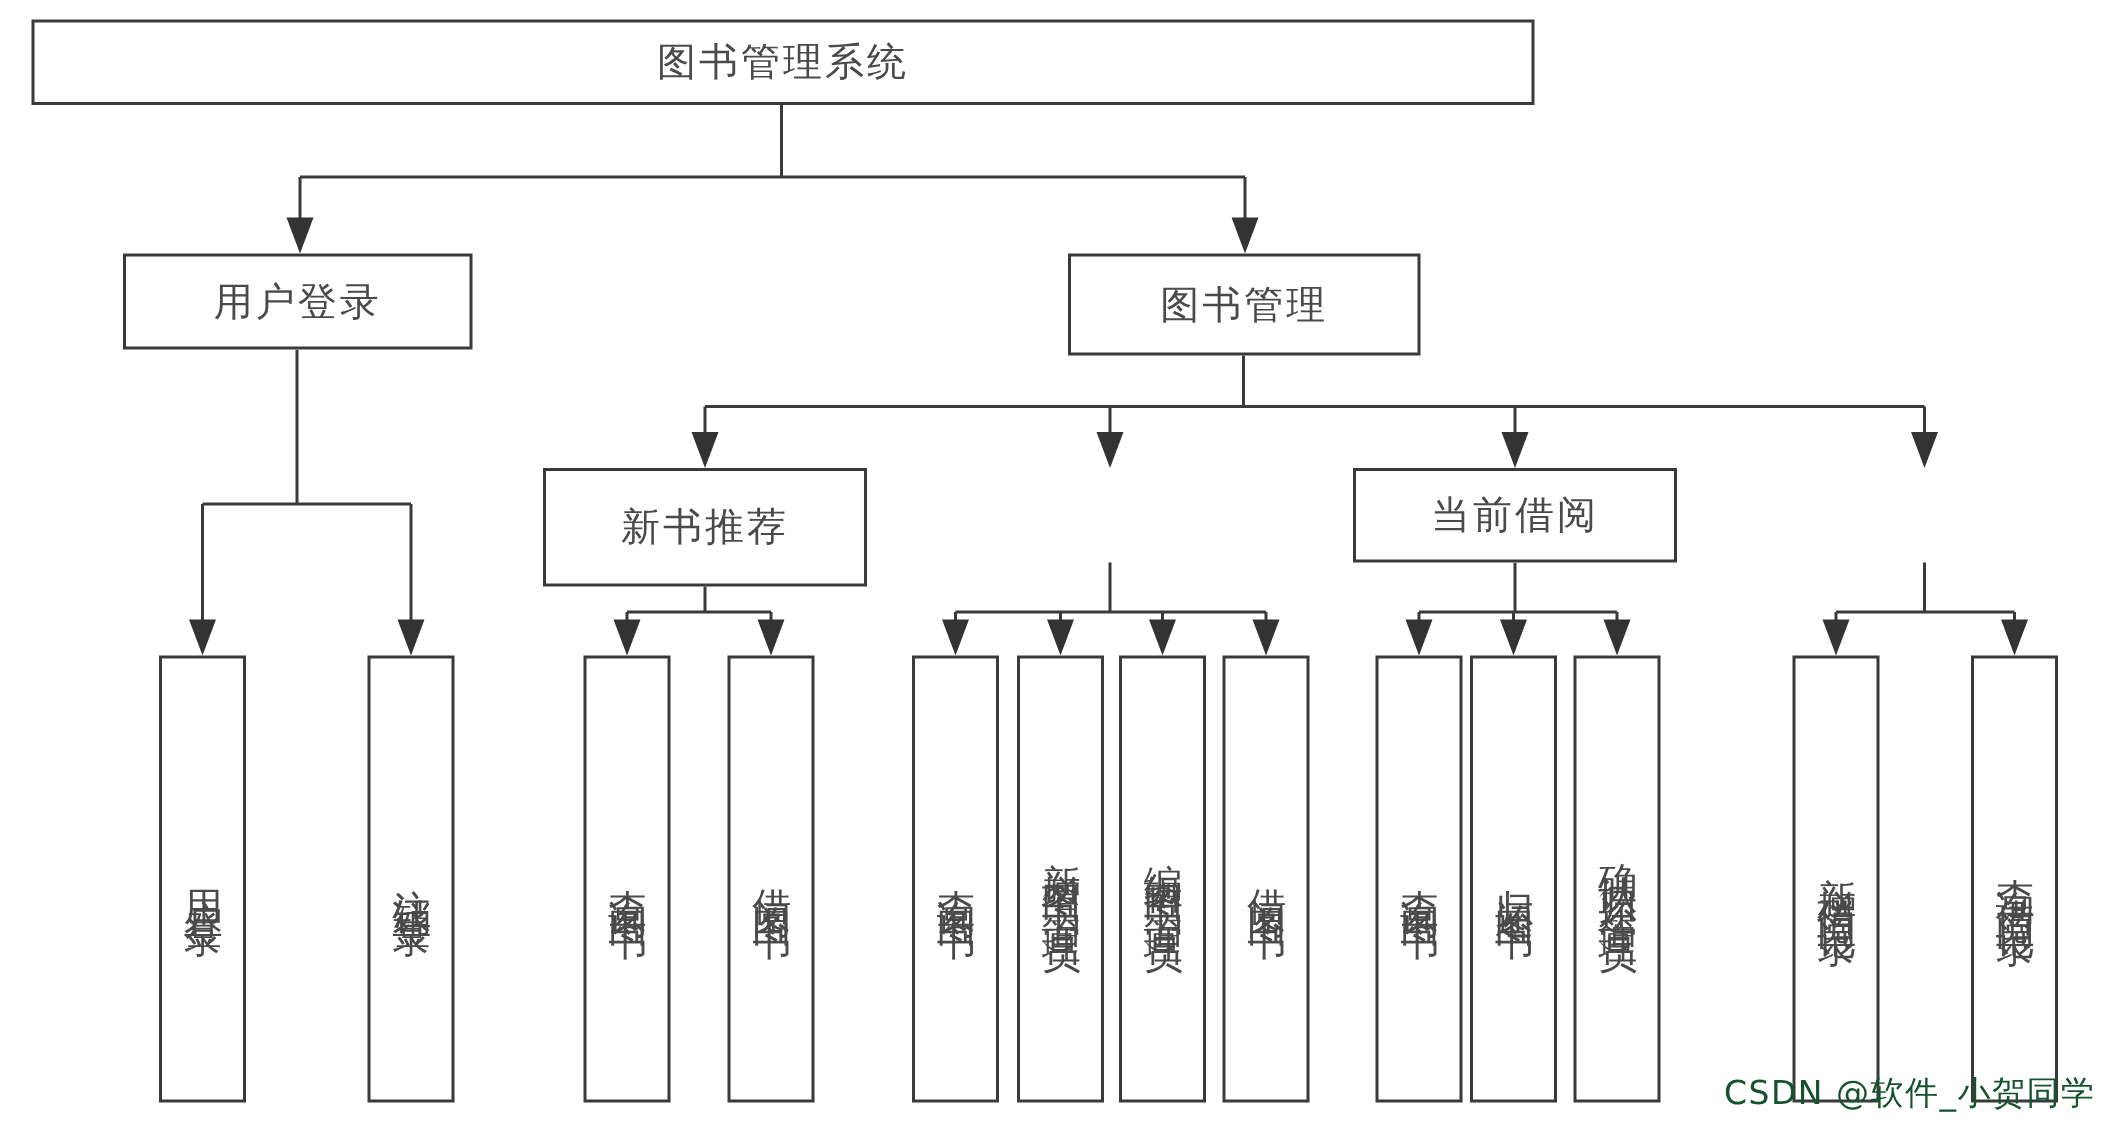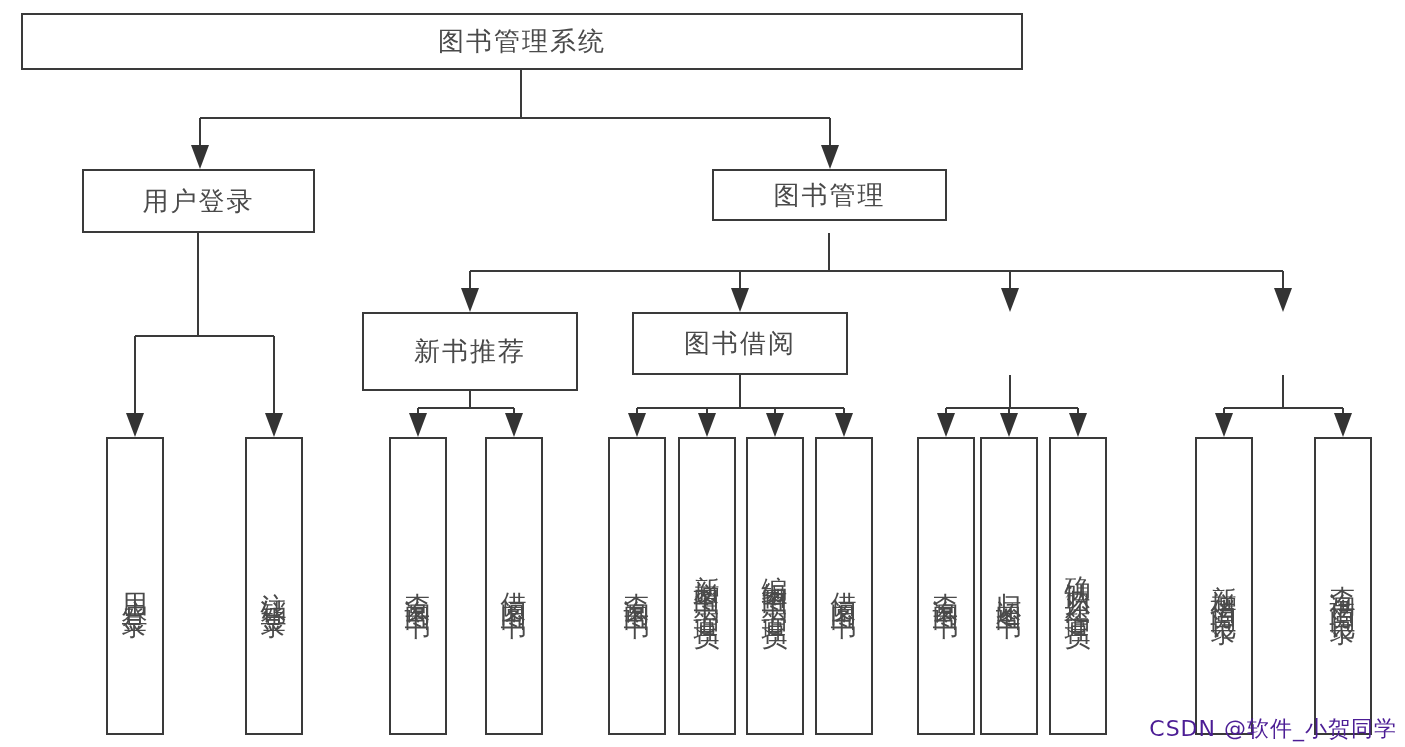--- a/index.html
+++ b/index.html
@@ -30,21 +30,21 @@
     letter-spacing: 7px;
     line-height: 1;
     color: #4a4a4a;
   }
   .watermark {
     position: absolute;
     right: 8px;
     bottom: 3px;
     font-size: 22px;
     letter-spacing: 1px;
-    color: #4c1d95;
+    color: #14532d;
     white-space: nowrap;
   }
 </style>
 </head>
 <body>
 
 <div class="canvas">
 
   <svg class="connectors" width="1405" height="747" viewBox="0 0 1405 747">
     <g stroke="#3a3a3a" stroke-width="2" fill="none">
@@ -86,29 +86,29 @@
     </g>
   </svg>
 
   <div class="node h" style="left:21px;top:13px;width:1002px;height:57px">
     <span>图书管理系统</span>
   </div>
 
   <div class="node h" style="left:82px;top:169px;width:233px;height:64px">
     <span>用户登录</span>
   </div>
-  <div class="node h" style="left:712px;top:169px;width:235px;height:52px">
+  <div class="node h" style="left:712px;top:169px;width:235px;height:68px">
     <span>图书管理</span>
   </div>
 
   <div class="node h" style="left:362px;top:312px;width:216px;height:79px">
     <span>新书推荐</span>
   </div>
-  <div class="node h" style="left:632px;top:312px;width:216px;height:63px">
-    <span>图书借阅</span>
+  <div class="node h" style="left:902px;top:312px;width:216px;height:63px">
+    <span>当前借阅</span>
   </div>
 
   <div class="node v" style="left:106px;top:437px">
     <span class="vtext">用户登录</span>
   </div>
   <div class="node v" style="left:245px;top:437px">
     <span class="vtext">注销登录</span>
   </div>
 
   <div class="node v" style="left:389px;top:437px">

